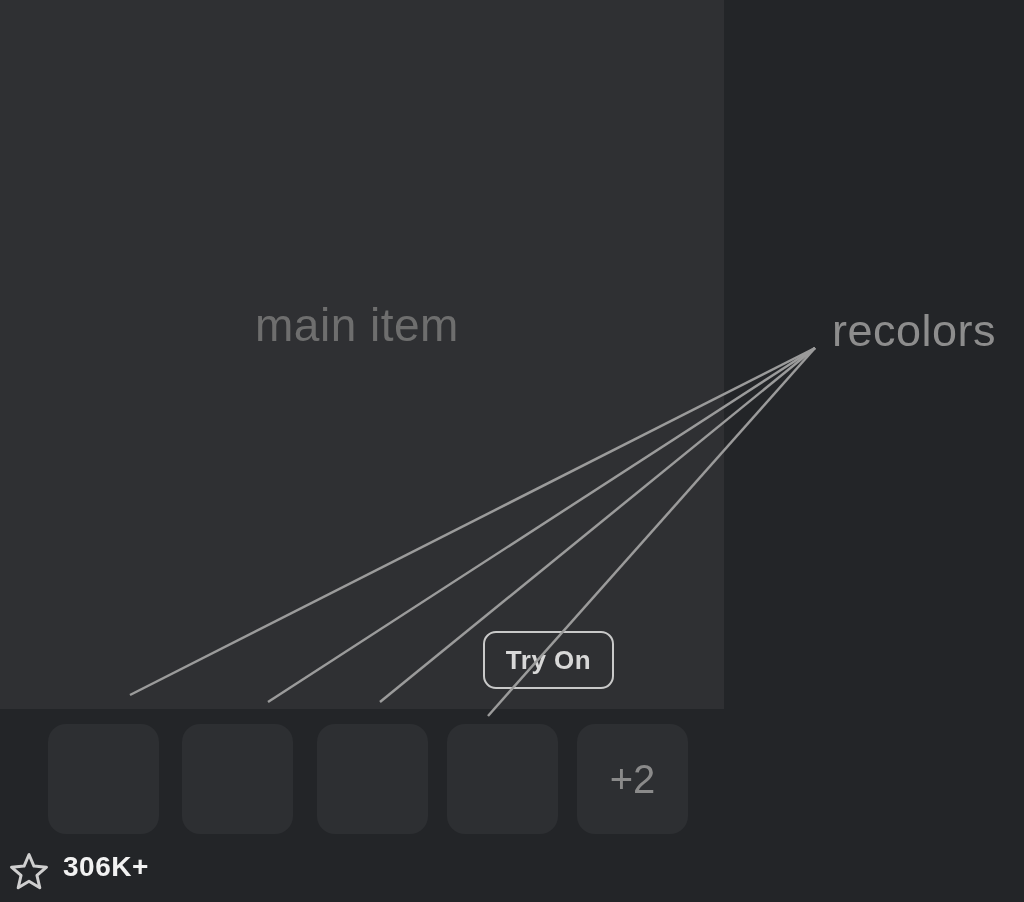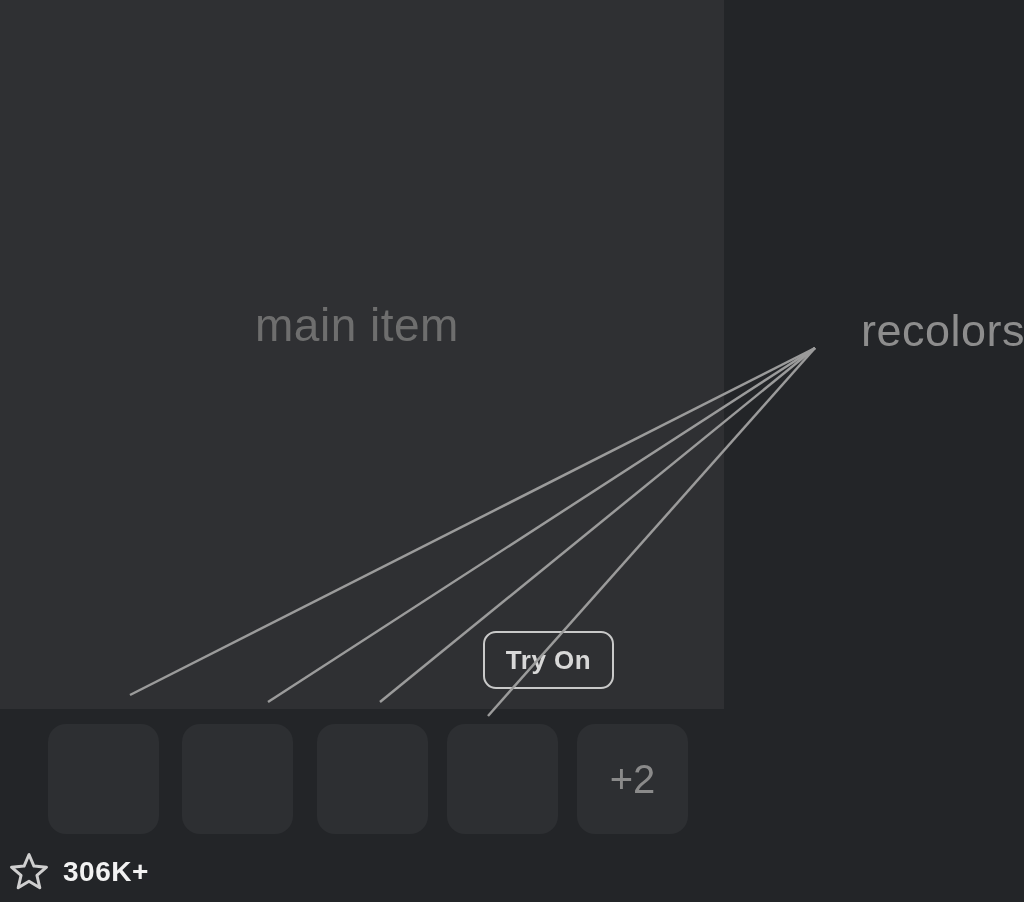--- a/index.html
+++ b/index.html
@@ -43,21 +43,20 @@
   
   .recolors-label {
     position: absolute;
     left: 832px;
     top: 306px;
     font-size: 45px;
     line-height: 1.1;
     color: var(--recolors-text, #8d8d8d);
     letter-spacing: 0.5px;
     user-select: none;
-    margin-left: 29px;
   }
   
   .action-btn {
     position: absolute;
     top: 631px;
     height: 58px;
     box-sizing: border-box;
     border: 2px solid var(--button-border, #c9c9c9);
     border-radius: 13px;
     background: transparent;
@@ -96,21 +95,20 @@
   .tile-1 { left: 182px; }
   .tile-2 { left: 317px; }
   .tile-3 { left: 447px; }
   .tile-4 { left: 577px; }
   
   .favorites-row {
     position: absolute;
     left: 8px;
     top: 851px;
     display: flex;
-    align-items: center;
     gap: 13px;
   }
   .star-icon svg {
     display: block;
   }
   .favorites-count {
     font-size: 28px;
     font-weight: bold;
     letter-spacing: 0.5px;
     color: var(--favorites-text, #f2f2f2);

